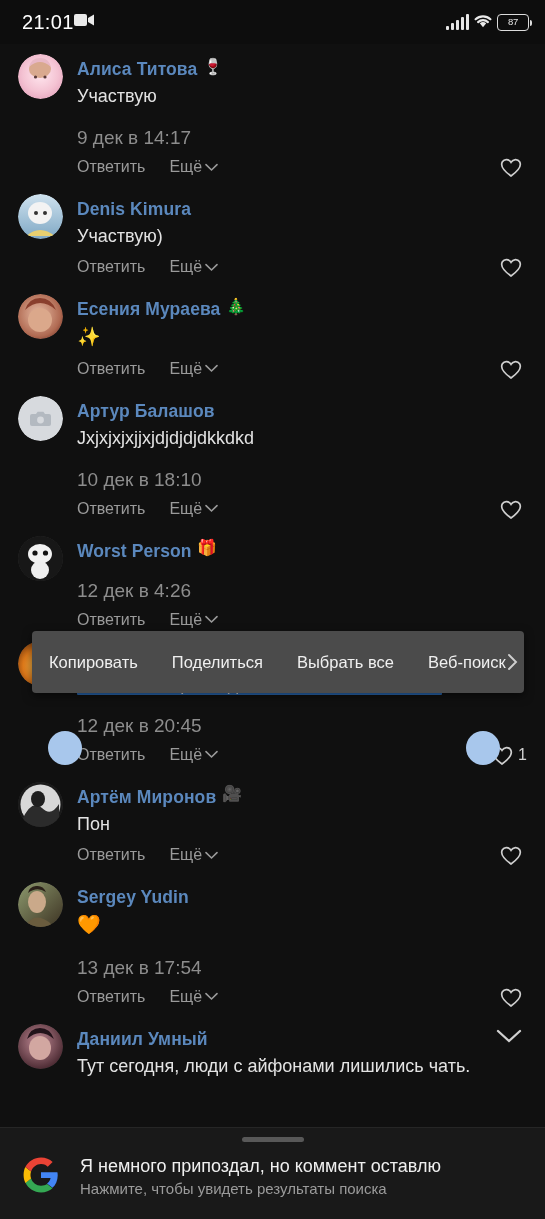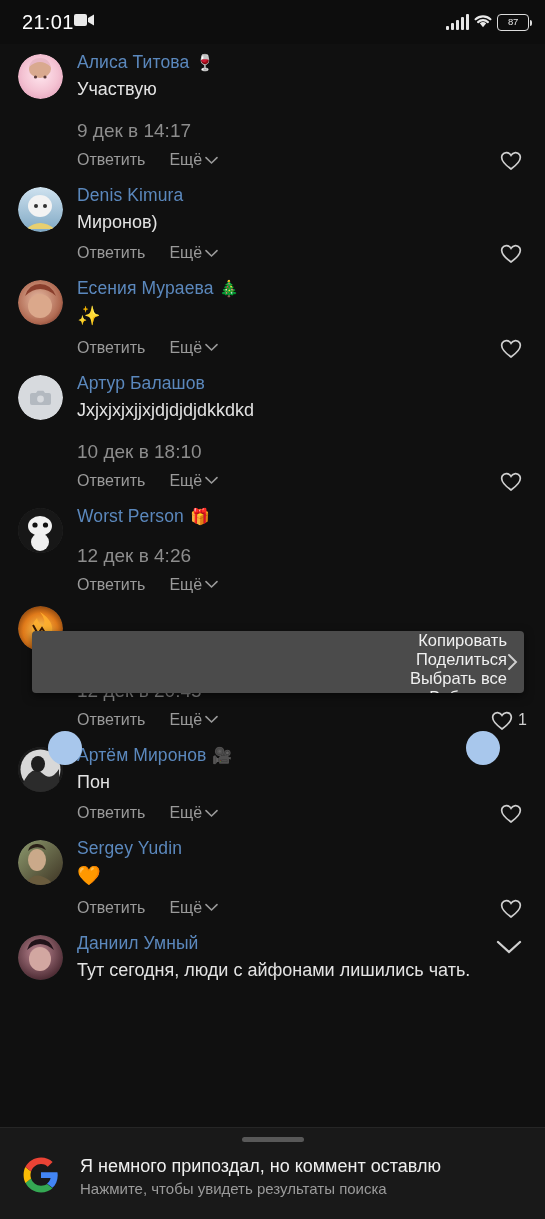--- a/index.html
+++ b/index.html
@@ -70,24 +70,25 @@
     margin-top: 2px;
     overflow: hidden;
     position: relative;
     background: #2a2a2a;
   }
   .avatar svg { display:block; width:100%; height:100%; }
   .cbody { flex: 1 1 auto; min-width: 0; }
   .cname {
     color: #5b88bd;
     font-size: 17.5px;
-    font-weight: normal;
+    font-weight: bold;
     display: inline-block;
     vertical-align: middle;
     letter-spacing: .1px;
+    margin-top: 7px;
   }
   .cname-emoji { font-size: 16px; margin-left: 6px; vertical-align: middle; }
   .ctext {
     color: #e3e3e3;
     font-size: 18px;
     line-height: 1.45;
     margin-top: 3px;
     word-wrap: break-word;
   }
   .ctext.big-emoji { font-size: 19px; }
@@ -144,25 +145,24 @@
   
   .ctxmenu {
     position: absolute;
     left: 32px;
     top: 631px;
     width: 492px;
     height: 62px;
     background: #4b4b4b;
     border-radius: 4px;
     display: flex;
-    align-items: flex-end;
+    align-items: center;
     box-shadow: 0 3px 10px rgba(0,0,0,.55);
     overflow: hidden;
     z-index: 30;
-    flex-direction: column;
   }
   .ctxmenu .mi {
     color: #f0f0f0;
     font-size: 16.5px;
     padding: 0 17px;
     white-space: nowrap;
   }
   .ctx-overflow {
     position: absolute;
     right: 2px; top: 0; bottom: 0;
@@ -283,21 +283,21 @@
             </defs>
           <circle cx="22.5" cy="22.5" r="22.5" fill="url(#g1)"></circle>
           <ellipse cx="22" cy="19" rx="12" ry="11" fill="#f3f3f3"></ellipse>
           <circle cx="18" cy="19" r="2" fill="#333"></circle>
             <circle cx="27" cy="19" r="2" fill="#333"></circle>
           <path d="M8 42 q14 -12 29 0Z" fill="#e8cf6f"></path>
         </svg>
       </div>
       <div class="cbody">
         <span class="cname">Denis Kimura</span><span class="cname-emoji"></span>
-        <div class="ctext">Миронов)</div>
+        <div class="ctext">Участвую)</div>
         <div class="cactions">
           <span class="act">Ответить</span>
           <span class="act">
             <span>Ещё</span>
             <svg class="chev-sm" width="13" height="9" viewBox="0 0 13 9">
                 <path d="M1 1.6 L6.5 7 L12 1.6" stroke="#9a9a9a" stroke-width="1.6" fill="none" stroke-linecap="round"></path>
               </svg>
           </span>
         </div>
       </div>
@@ -482,20 +482,21 @@
             </defs>
           <circle cx="22.5" cy="22.5" r="22.5" fill="url(#g7)"></circle>
           <ellipse cx="19" cy="20" rx="9" ry="11" fill="#caa98a"></ellipse>
           <path d="M10 11 q9 -7 18 -1 q-3 -7 -10 -6 q-7 1 -8 7Z" fill="#2a2018"></path>
           <path d="M6 45 q8 -12 17 -9 q9 3 12 9Z" fill="#6a5c3e"></path>
         </svg>
       </div>
       <div class="cbody">
         <span class="cname">Sergey Yudin</span><span class="cname-emoji"></span>
         <div class="ctext big-emoji">🧡</div>
+        <div class="ctime">13 дек в 17:54</div>
         <div class="cactions">
           <span class="act">Ответить</span>
           <span class="act">
             <span>Ещё</span>
             <svg class="chev-sm" width="13" height="9" viewBox="0 0 13 9">
                 <path d="M1 1.6 L6.5 7 L12 1.6" stroke="#9a9a9a" stroke-width="1.6" fill="none" stroke-linecap="round"></path>
               </svg>
           </span>
         </div>
       </div>

